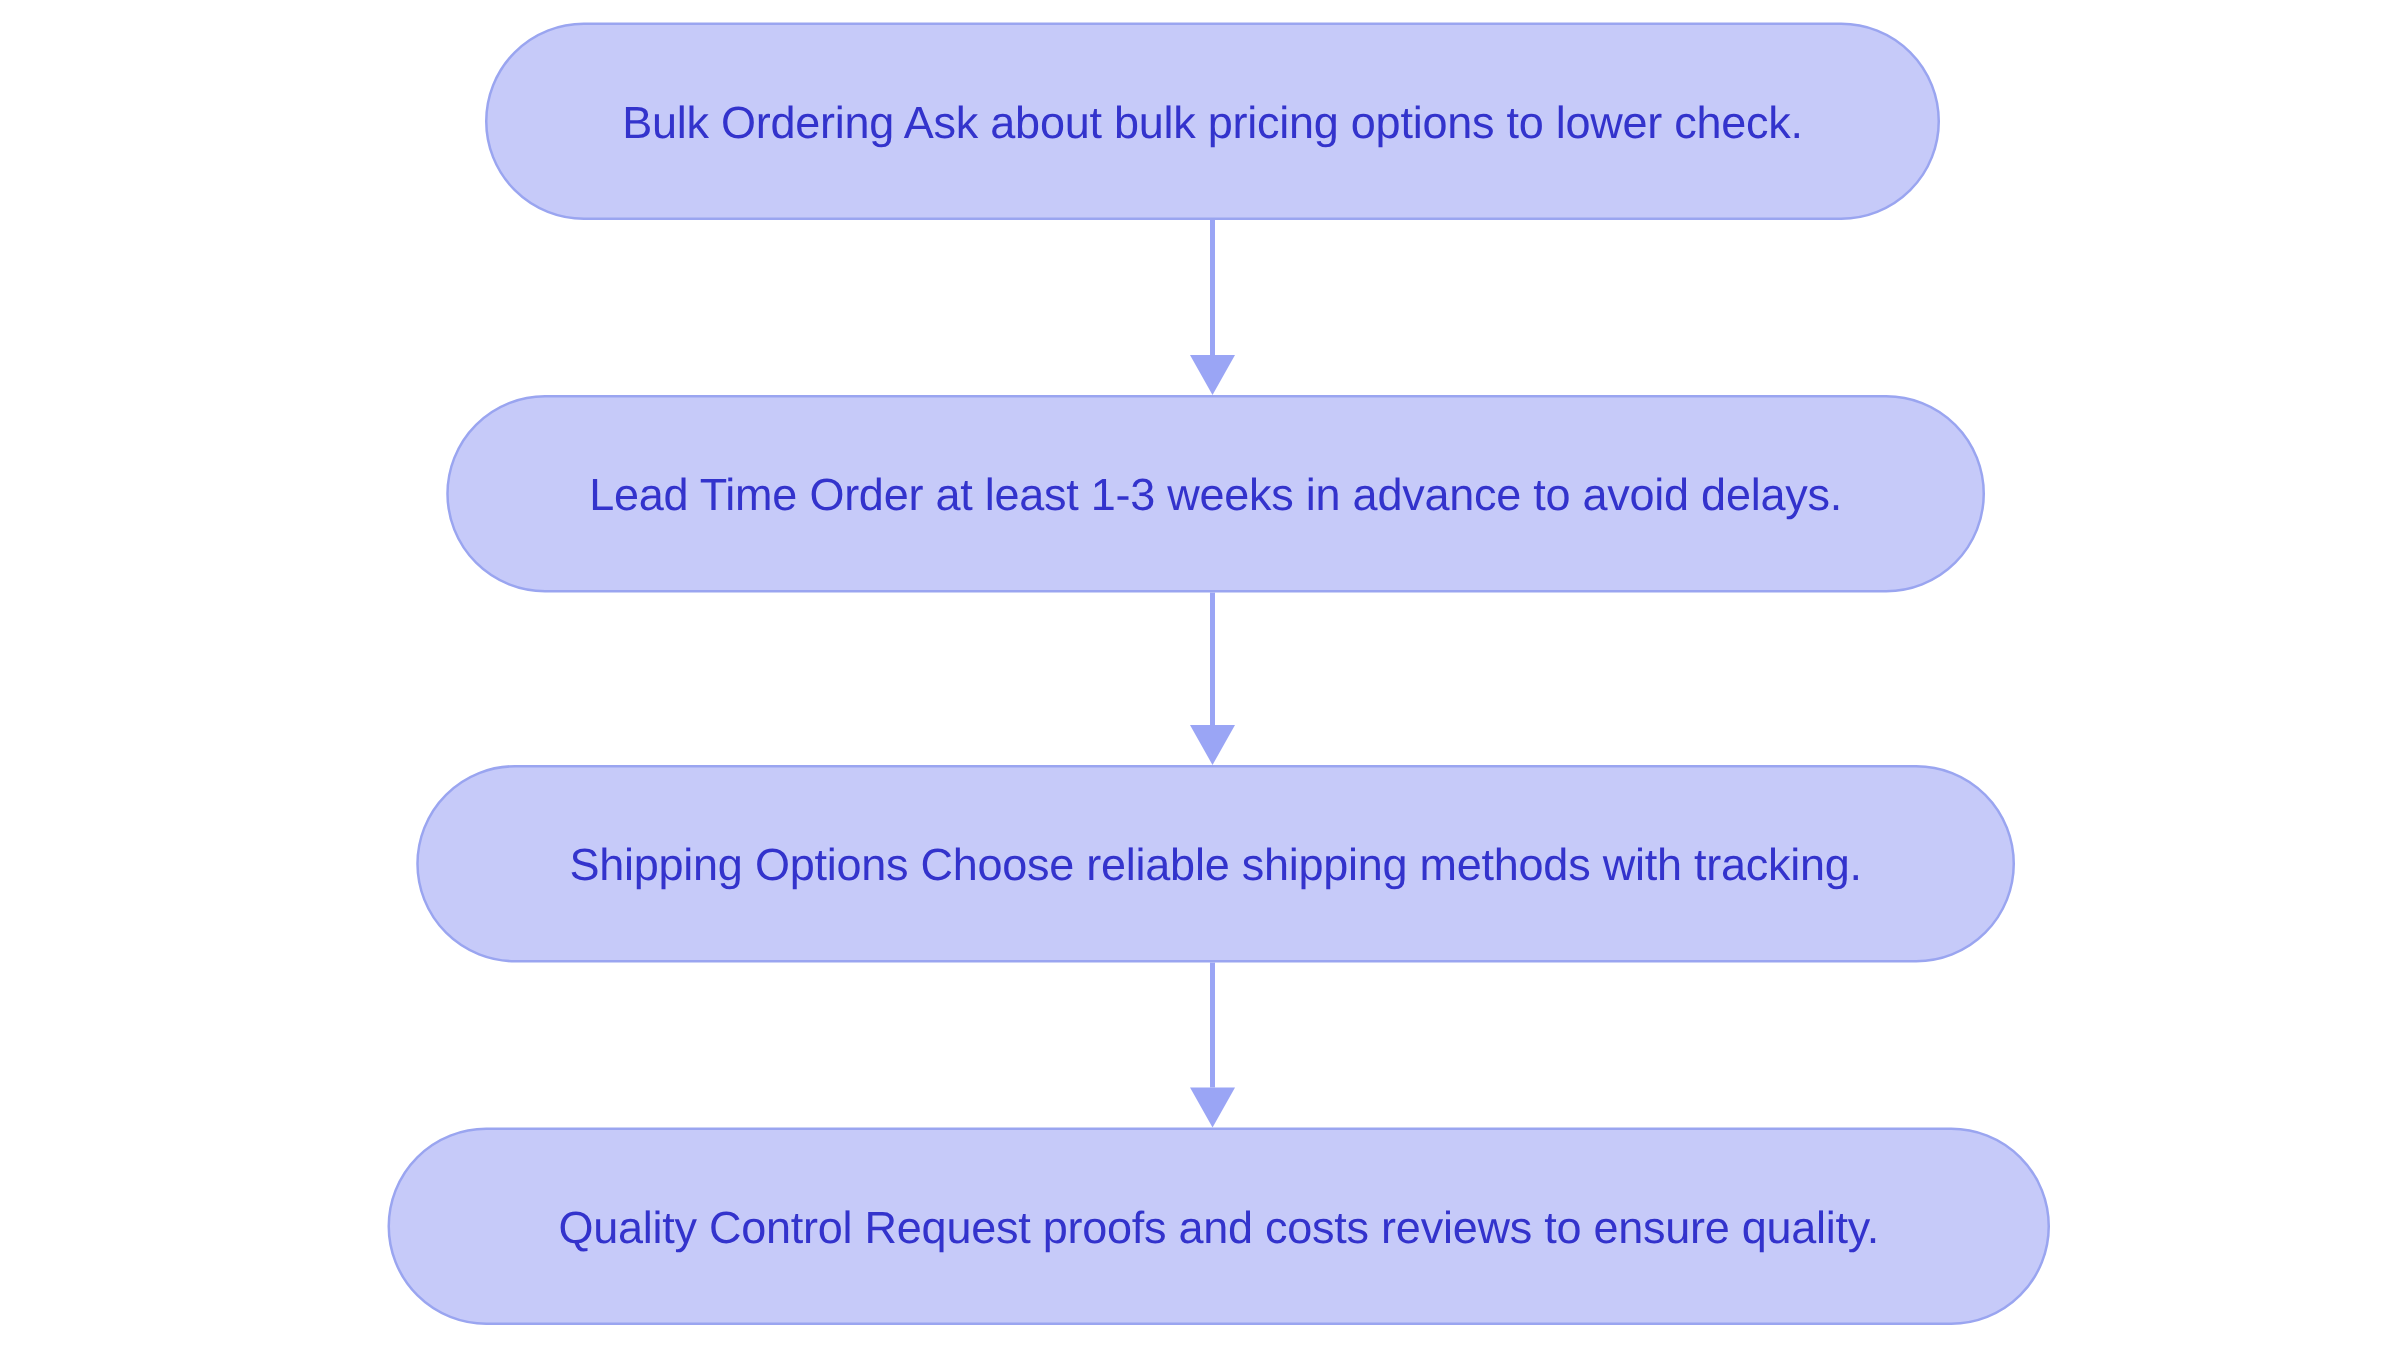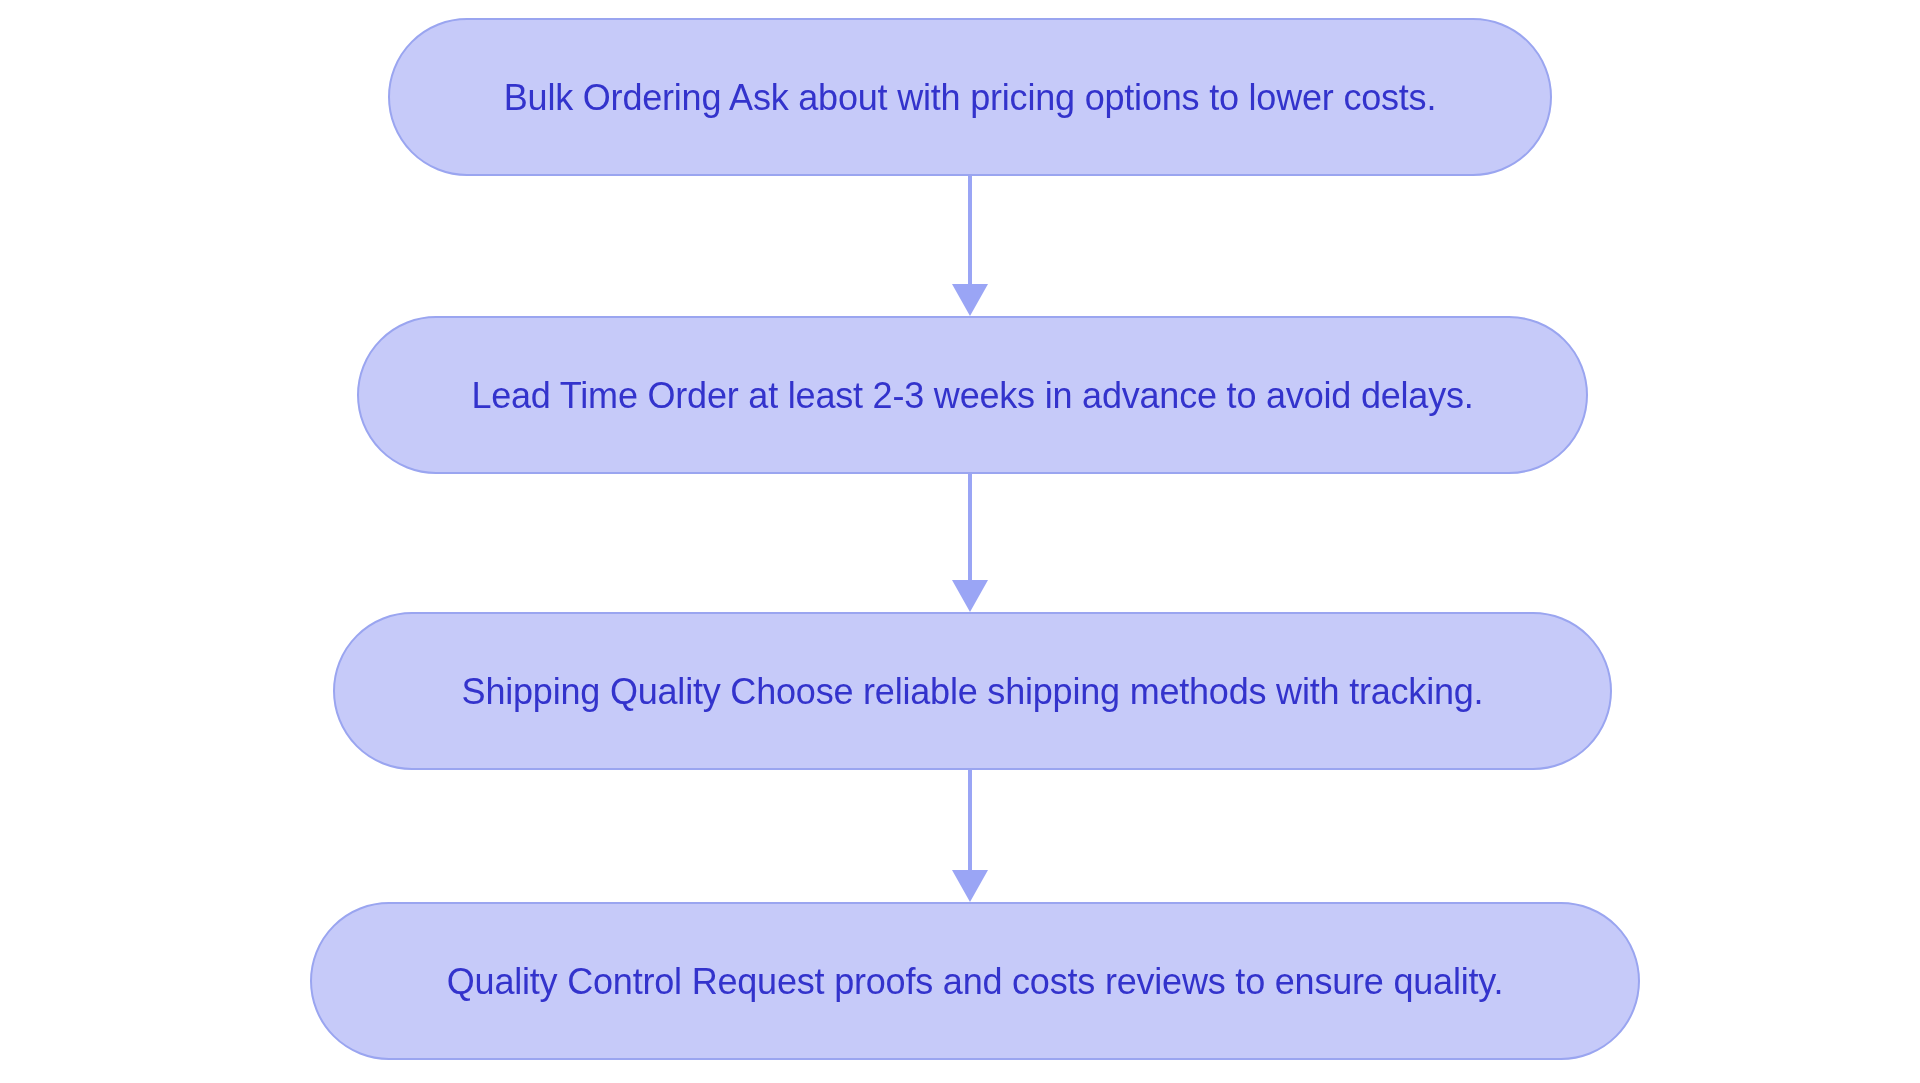--- a/index.html
+++ b/index.html
@@ -78,39 +78,39 @@
   #arrow-0 .arrow-head { top: 108px; }
   #arrow-1 .arrow-head { top: 106px; }
   #arrow-2 .arrow-head { top: 100px; }
 </style>
 </head>
 <body>
 
 <div id="canvas">
 
   <div class="flow-node" id="node-0">
-    <span class="flow-node-label">Bulk Ordering Ask about with pricing options to lower costs.</span>
+    <span class="flow-node-label">Bulk Ordering Ask about bulk pricing options to lower check.</span>
   </div>
 
   <div class="flow-arrow" id="arrow-0">
     <div class="arrow-shaft"></div>
     <div class="arrow-head"></div>
   </div>
 
   <div class="flow-node" id="node-1">
-    <span class="flow-node-label">Lead Time Order at least 2-3 weeks in advance to avoid delays.</span>
+    <span class="flow-node-label">Lead Time Order at least 1-3 weeks in advance to avoid delays.</span>
   </div>
 
   <div class="flow-arrow" id="arrow-1">
     <div class="arrow-shaft"></div>
     <div class="arrow-head"></div>
   </div>
 
   <div class="flow-node" id="node-2">
-    <span class="flow-node-label">Shipping Quality Choose reliable shipping methods with tracking.</span>
+    <span class="flow-node-label">Shipping Options Choose reliable shipping methods with tracking.</span>
   </div>
 
   <div class="flow-arrow" id="arrow-2">
     <div class="arrow-shaft"></div>
     <div class="arrow-head"></div>
   </div>
 
   <div class="flow-node" id="node-3">
     <span class="flow-node-label">Quality Control Request proofs and costs reviews to ensure quality.</span>
   </div>

